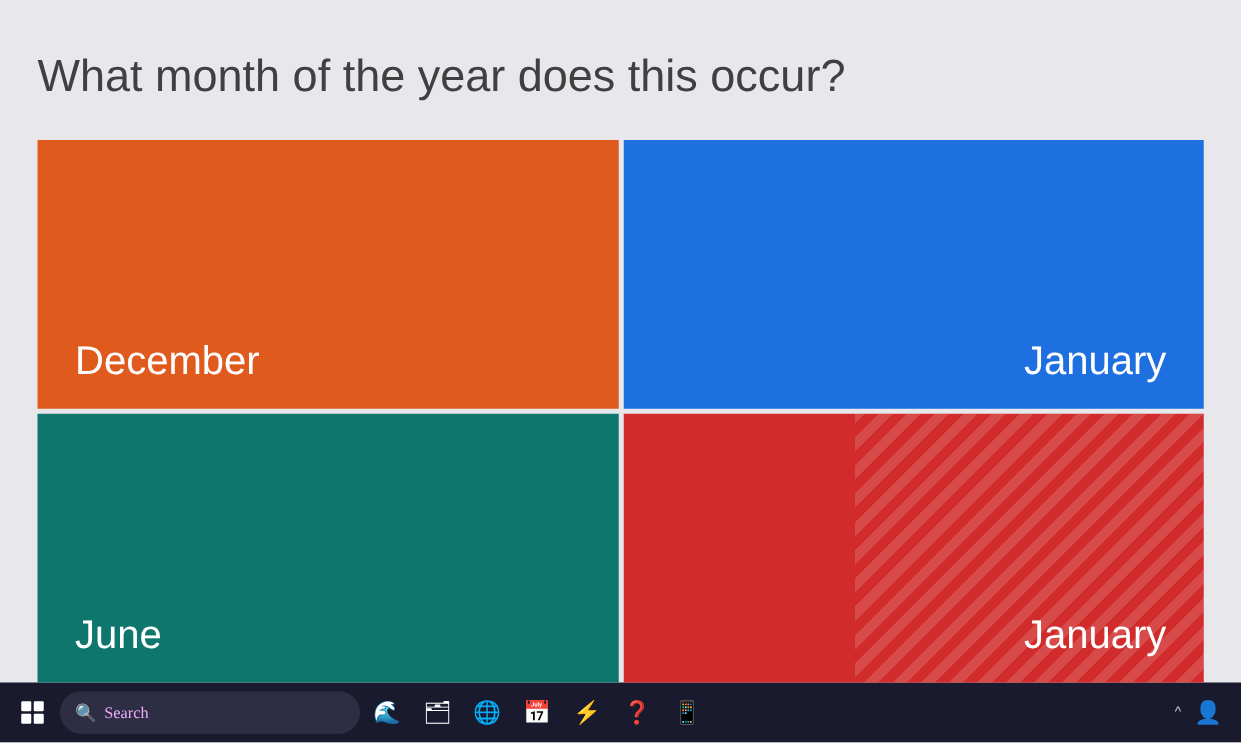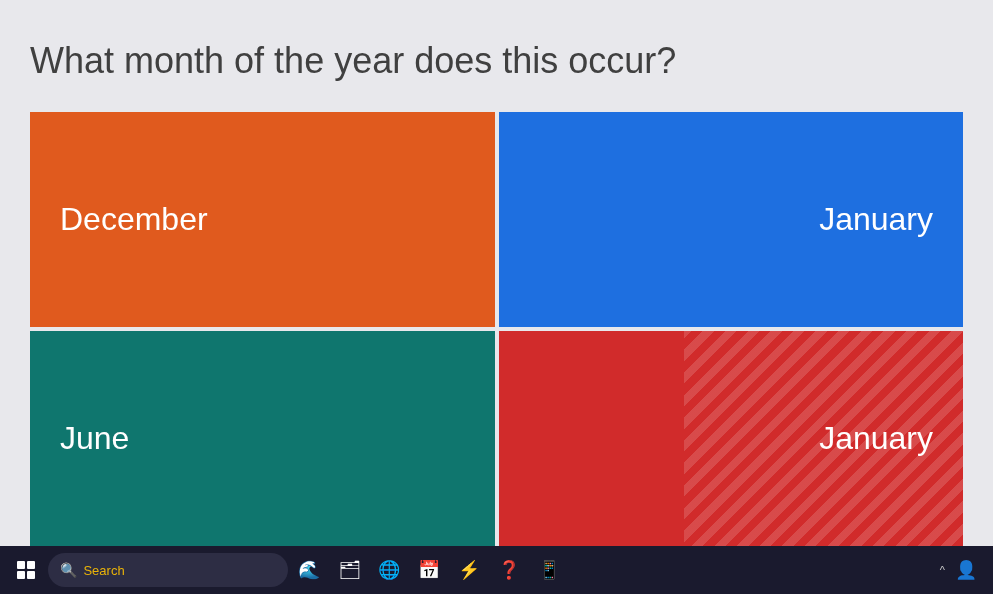--- a/index.html
+++ b/index.html
@@ -41,21 +41,21 @@
       display: grid;
       grid-template-columns: 1fr 1fr;
       grid-template-rows: 1fr 1fr;
       gap: 4px;
       flex: 1;
       margin-bottom: 0;
     }
 
     .answer-btn {
       display: flex;
-      align-items: center;
+      align-items: flex-end;
       justify-content: flex-start;
       padding: 20px 30px;
       font-size: 32px;
       font-weight: 400;
       color: #fff;
       cursor: pointer;
       border: none;
       outline: none;
       min-height: 130px;
       position: relative;
@@ -142,22 +142,23 @@
       gap: 6px;
       cursor: pointer;
     }
 
     .search-icon-wrap {
       color: #aaa;
       font-size: 14px;
     }
 
     .search-label {
-      color: #eab308;
+      color: #f0abfc;
       font-size: 13px;
+      font-family: Liberation Serif, serif;
     }
 
     .taskbar-icon {
       display: flex;
       align-items: center;
       justify-content: center;
       width: 36px;
       height: 36px;
       cursor: pointer;
       font-size: 18px;

